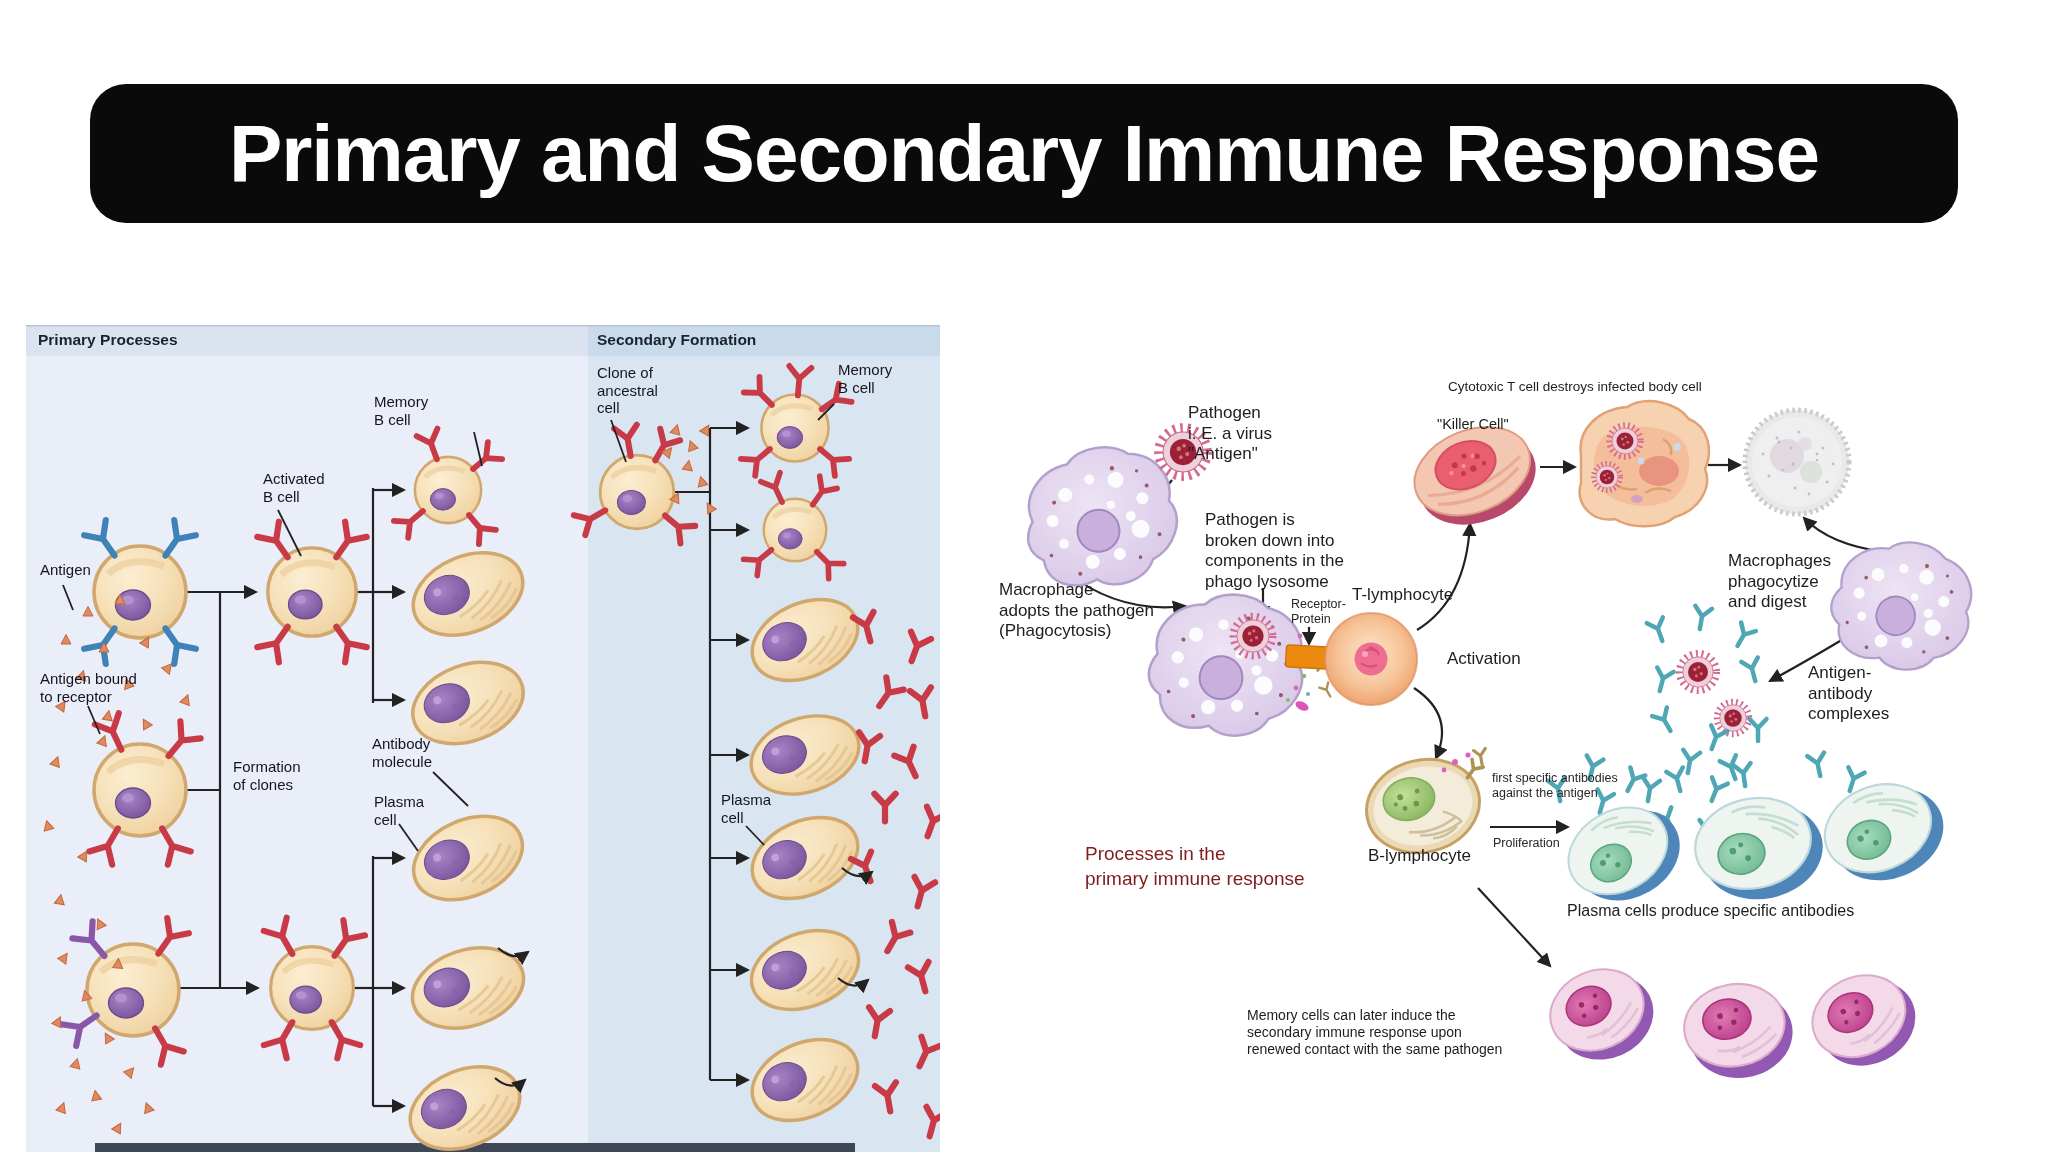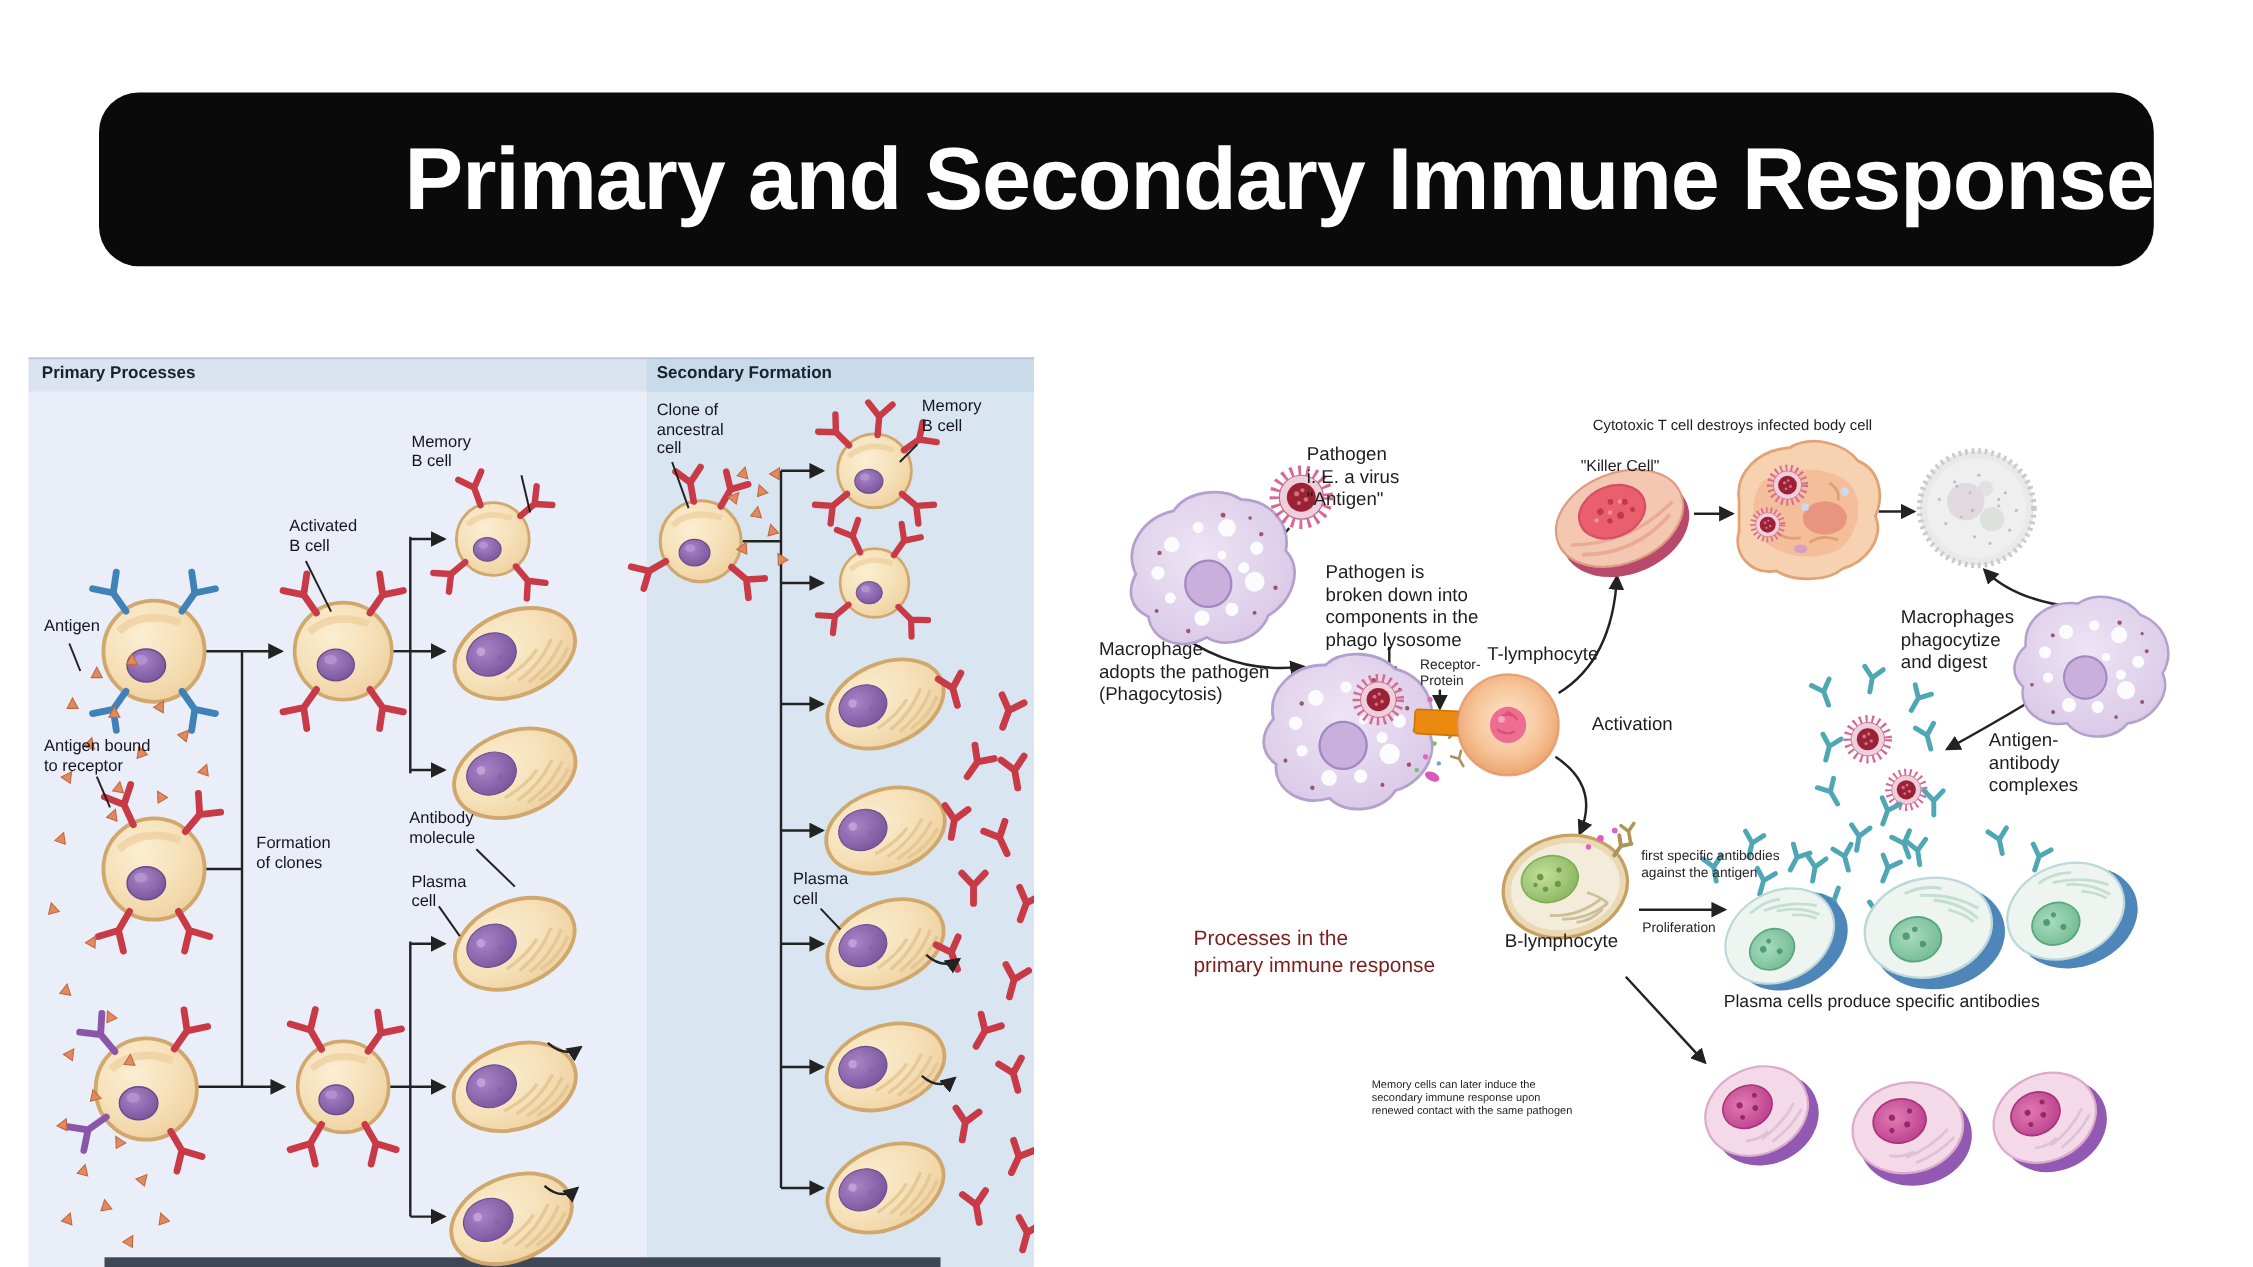--- a/index.html
+++ b/index.html
@@ -1,19 +1,19 @@
 <!DOCTYPE html>
 <html><head>
 <meta charset="utf-8">
 <style>
   html,body{margin:0;padding:0;background:#ffffff}
   #stage{position:relative;width:2048px;height:1152px;overflow:hidden;background:#ffffff;
          font-family:"Liberation Sans",sans-serif}
-  .banner{position:absolute;left:90px;top:84px;width:1868px;height:158px;background:#0a0a0a;
-          border-radius:36px;display:flex;align-items:center;justify-content:flex-end}
+  .banner{position:absolute;left:90px;top:84px;width:1868px;height:139px;background:#0a0a0a;
+          border-radius:36px;display:flex;align-items:center;justify-content:center}
   .banner h1{margin:0;font-family:"Liberation Sans",sans-serif;font-weight:700;font-size:80px;
              line-height:1;color:#ffffff;letter-spacing:-1px;white-space:nowrap}
   svg{position:absolute;left:0;top:0}
   .lbl{position:absolute;font:15px/1.18 "Liberation Sans",sans-serif;color:#15151f;white-space:pre-line}
   .hdr{font-weight:700;font-size:15.5px;color:#1a2230}
   .lblR{font-size:17px;line-height:1.22;color:#1d1d1d}
   .sm{font-size:12.5px;line-height:1.18;color:#262626}
   .md{font-size:13.5px;line-height:1.2;color:#1d1d1d}
   .big{font-size:19px;line-height:1.32;color:#7f1d1d}
   .arrow{stroke:#222;stroke-width:2.2;fill:none}
@@ -595,16 +595,16 @@
   <div class="lbl lblR" style="left:1808px;top:663px">Antigen-
 antibody
 complexes</div>
   <div class="lbl sm" style="left:1492px;top:771px">first specific antibodies
 against the antigen</div>
   <div class="lbl lblR" style="left:1368px;top:846px">B-lymphocyte</div>
   <div class="lbl sm" style="left:1493px;top:836px">Proliferation</div>
   <div class="lbl big" style="left:1085px;top:841px">Processes in the
 primary immune response</div>
   <div class="lbl lblR" style="left:1567px;top:901px;font-size:16px">Plasma cells produce specific antibodies</div>
-  <div class="lbl md" style="left:1247px;top:981px;font-size:10px">Memory cells can later induce the
+  <div class="lbl md" style="left:1247px;top:1007px;font-size:14px">Memory cells can later induce the
 secondary immune response upon
 renewed contact with the same pathogen</div>
 </div>
 
 </body></html>

